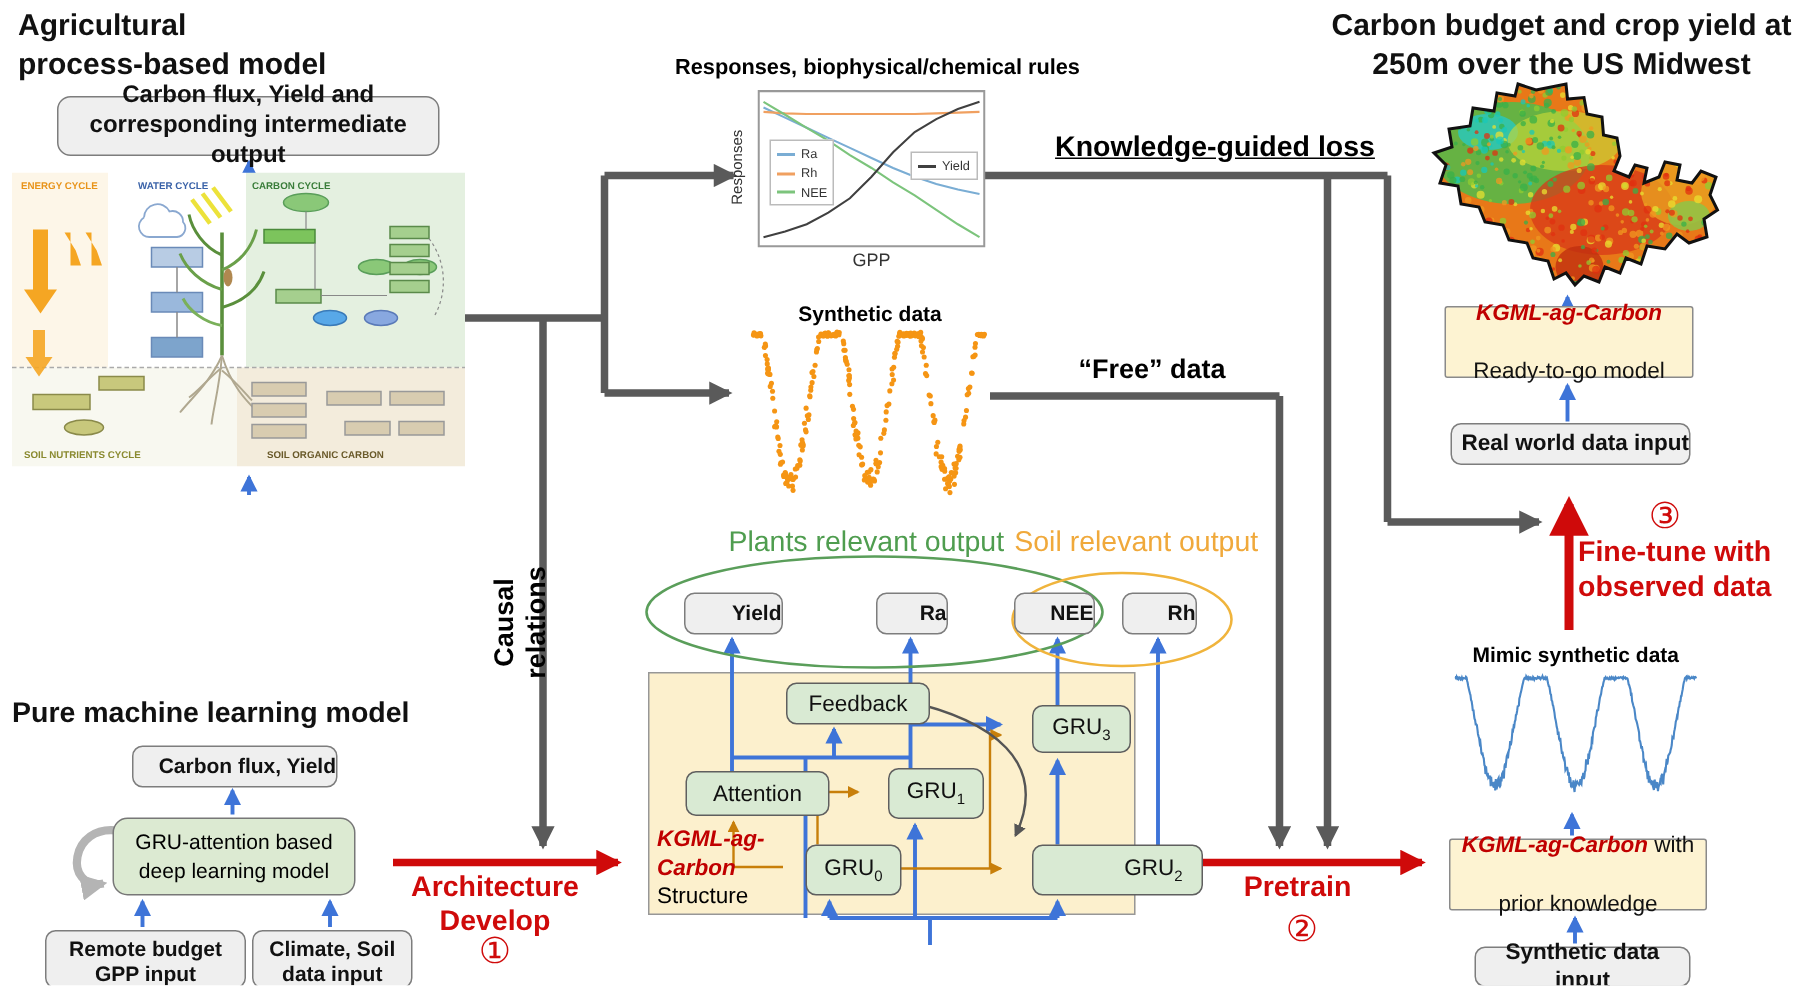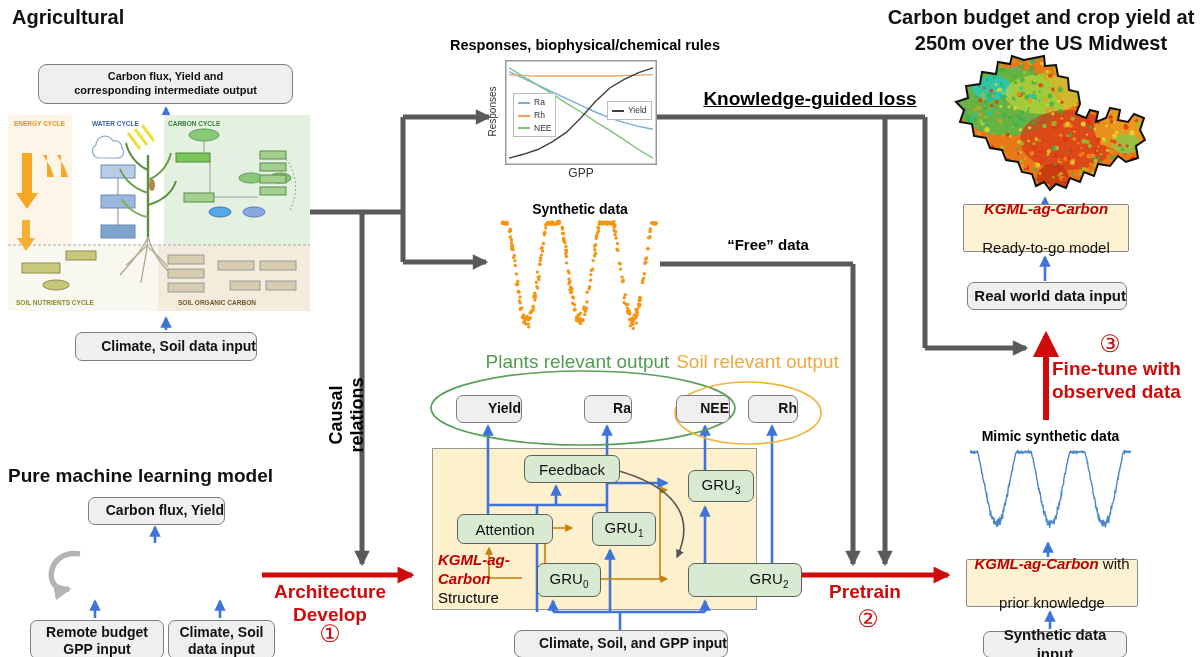--- a/index.html
+++ b/index.html
@@ -2,21 +2,21 @@
 <html><head>
 <meta charset="utf-8">
 <style>
   html,body{margin:0;padding:0;background:#fff;font-family:"Liberation Sans",sans-serif;}
   #canvas{position:relative;width:1200px;height:657px;background:#fff;overflow:hidden;}
   .abs{position:absolute;}
   .z1{z-index:1}.z2{z-index:2}.z3{z-index:3}
   .ctr{display:flex;align-items:center;justify-content:center;text-align:center;}
   .col{flex-direction:column;}
   .b{background:#efefef;border:1.6px solid #7d7d7d;border-radius:7px;font-weight:bold;font-size:14px;color:#111;line-height:1.22;justify-content:flex-end;}
-  .b2{background:#efefef;border:1.6px solid #7d7d7d;border-radius:9px;font-weight:bold;font-size:11px;color:#111;line-height:1.25;}
+  .b2{background:#efefef;border:1.6px solid #7d7d7d;border-radius:9px;font-weight:bold;font-size:16px;color:#111;line-height:1.25;}
   .tan{background:#fdf3d2;border:1.5px solid #8a8a8a;border-radius:2px;font-size:15px;color:#111;line-height:1.3;gap:20px;}
   .gblk{background:#d9ead3;border:1.4px solid #5f5f5f;border-radius:7px;font-size:15px;color:#111;margin-left:15px;}
   .h1{font-weight:bold;font-size:20px;color:#111;line-height:1.3;}
   .red{color:#cf0a0a;font-weight:bold;}
   .brand{color:#c00000;font-weight:bold;font-style:italic;}
   .lgd{background:#fff;border:1px solid #bbb;font-size:8.5px;color:#333;padding:2px 4px;line-height:1.5;}
   .lgd .sw{display:inline-block;width:12px;height:2px;vertical-align:middle;margin-right:4px;}
   sub{font-size:10px;}
 </style>
 </head>
@@ -107,20 +107,21 @@
     <path d="M603,467 C662,480 700,508 677,557" stroke="#555" stroke-width="1.6" fill="none" marker-end="url(#mD)"></path>
 
     <path d="M80,554 C46,548 42,594 69,589" stroke="#b4b4b4" stroke-width="5.5" fill="none" marker-end="url(#mL)"></path>
 
     <ellipse cx="583" cy="408" rx="152" ry="37" stroke="#5a9e5a" stroke-width="1.7" fill="none"></ellipse>
     <ellipse cx="748" cy="413" rx="73" ry="31" stroke="#f0b43c" stroke-width="1.7" fill="none"></ellipse>
   </svg>
 
   <div class="abs z3 h1" style="left:12px;top:4px;width:320px;">
     <div>Agricultural</div>
+    <div>process-based model</div>
   </div>
 
   <div class="abs z3 b2 ctr col" style="left:38px;top:64px;width:253px;height:38px;">
     <div>Carbon flux, Yield and</div>
     <div>corresponding intermediate output</div>
   </div>
 
   <div class="abs z3" style="left:8px;top:115px;width:302px;height:196px;">
     <svg width="302" height="196" viewBox="0 0 302 196">
       <rect x="0" y="0" width="64" height="130" fill="#fdf6e8"></rect>
@@ -208,30 +209,31 @@
       <g font-size="6.5" font-weight="bold" font-family="Liberation Sans,sans-serif">
         <text x="6" y="11" fill="#e8941a">ENERGY CYCLE</text>
         <text x="84" y="11" fill="#3a62a8">WATER CYCLE</text>
         <text x="160" y="11" fill="#3a7d3a">CARBON CYCLE</text>
         <text x="8" y="190" fill="#8a8a30">SOIL NUTRIENTS CYCLE</text>
         <text x="170" y="190" fill="#6a5a2a">SOIL ORGANIC CARBON</text>
       </g>
     </svg>
   </div>
 
-  <div class="abs z3 b ctr" style="left:75px;top:332px;width:180px;height:27px;">
-    <div>Climate, Soil data input</div>
-  </div>
 
   <div class="abs z3 h1" style="left:8px;top:464px;width:300px;font-size:19px;">Pure machine learning model</div>
 
   <div class="abs z3 b ctr" style="left:88px;top:497px;width:135px;height:26px;">
     <div>Carbon flux, Yield</div>
   </div>
 
+  <div class="abs z3 ctr col" style="left:75px;top:545px;width:160px;height:50px;background:#dcead2;border:1.6px solid #777;border-radius:10px;font-size:14px;line-height:1.35;">
+    <div>GRU-attention based</div>
+    <div>deep learning model</div>
+  </div>
 
   <div class="abs z3 b ctr col" style="left:30px;top:620px;width:132px;height:37px;">
     <div>Remote budget</div>
     <div>GPP input</div>
   </div>
   <div class="abs z3 b ctr col" style="left:168px;top:620px;width:105px;height:37px;">
     <div>Climate, Soil</div>
     <div>data input</div>
   </div>
 
@@ -249,21 +251,21 @@
   <div class="abs z3 lgd" style="left:513px;top:93px;">
     <div><span class="sw" style="background:#7aadd4"></span><span>Ra</span></div>
     <div><span class="sw" style="background:#f0a060"></span><span>Rh</span></div>
     <div><span class="sw" style="background:#7cc47c"></span><span>NEE</span></div>
   </div>
   <div class="abs z3 lgd" style="left:607px;top:101px;">
     <div><span class="sw" style="background:#404040"></span><span>Yield</span></div>
   </div>
 
   <div class="abs z3 ctr" style="left:690px;top:88px;width:240px;font-size:19px;font-weight:bold;text-decoration:underline;">Knowledge-guided loss</div>
-  <div class="abs z3 ctr" style="left:688px;top:236px;width:160px;font-size:15px;font-weight:bold;">“Free” data</div>
+  <div class="abs z3 ctr" style="left:688px;top:236px;width:160px;font-size:18px;font-weight:bold;">“Free” data</div>
   <div class="abs z3 ctr" style="left:282px;top:405px;width:130px;height:20px;font-size:18px;font-weight:bold;transform:rotate(-90deg);">Causal relations</div>
 
   <div class="abs z3 ctr" style="left:498px;top:201px;width:164px;font-size:14px;font-weight:bold;">Synthetic data</div>
   <svg id="scatter-svg" class="abs z3" style="left:498px;top:216px;" width="164" height="116" viewBox="0 0 164 116">
       <circle cx="84.0" cy="103.4" r="1.7" fill="#f59514"></circle>
       <circle cx="86.8" cy="98.6" r="1.7" fill="#f59514"></circle>
       <circle cx="109.2" cy="6.8" r="1.7" fill="#f59514"></circle>
       <circle cx="24.4" cy="100.7" r="1.7" fill="#f59514"></circle>
       <circle cx="53.2" cy="7.7" r="1.7" fill="#f59514"></circle>
       <circle cx="27.4" cy="103.7" r="1.7" fill="#f59514"></circle>
@@ -637,23 +639,20 @@
   <div class="abs z3 gblk ctr" style="left:673px;top:563px;width:64px;height:32px;padding-left:48px;">
       <div><span>GRU</span><sub>2</sub></div>
     </div>
 
   <div class="abs z3" style="left:438px;top:551px;width:80px;font-size:15px;line-height:1.25;">
     <div class="brand">KGML-ag-</div>
     <div class="brand">Carbon</div>
     <div>Structure</div>
   </div>
 
-  <div class="abs z3 b ctr" style="left:514px;top:630px;width:212px;height:26px;border-radius:8px;">
-      <div>Climate, Soil, and GPP input</div>
-    </div>
 
   <div class="abs z3 ctr col red" style="left:250px;top:581px;width:160px;font-size:19px;line-height:1.2;">
     <div>Architecture</div>
     <div>Develop</div>
   </div>
   <div class="abs z3 ctr red" style="left:290px;top:620px;width:80px;font-size:24px;font-weight:normal;">①</div>
 
   <div class="abs z3 ctr red" style="left:805px;top:581px;width:120px;font-size:19px;">Pretrain</div>
   <div class="abs z3 ctr red" style="left:828px;top:605px;width:80px;font-size:24px;font-weight:normal;">②</div>
 

